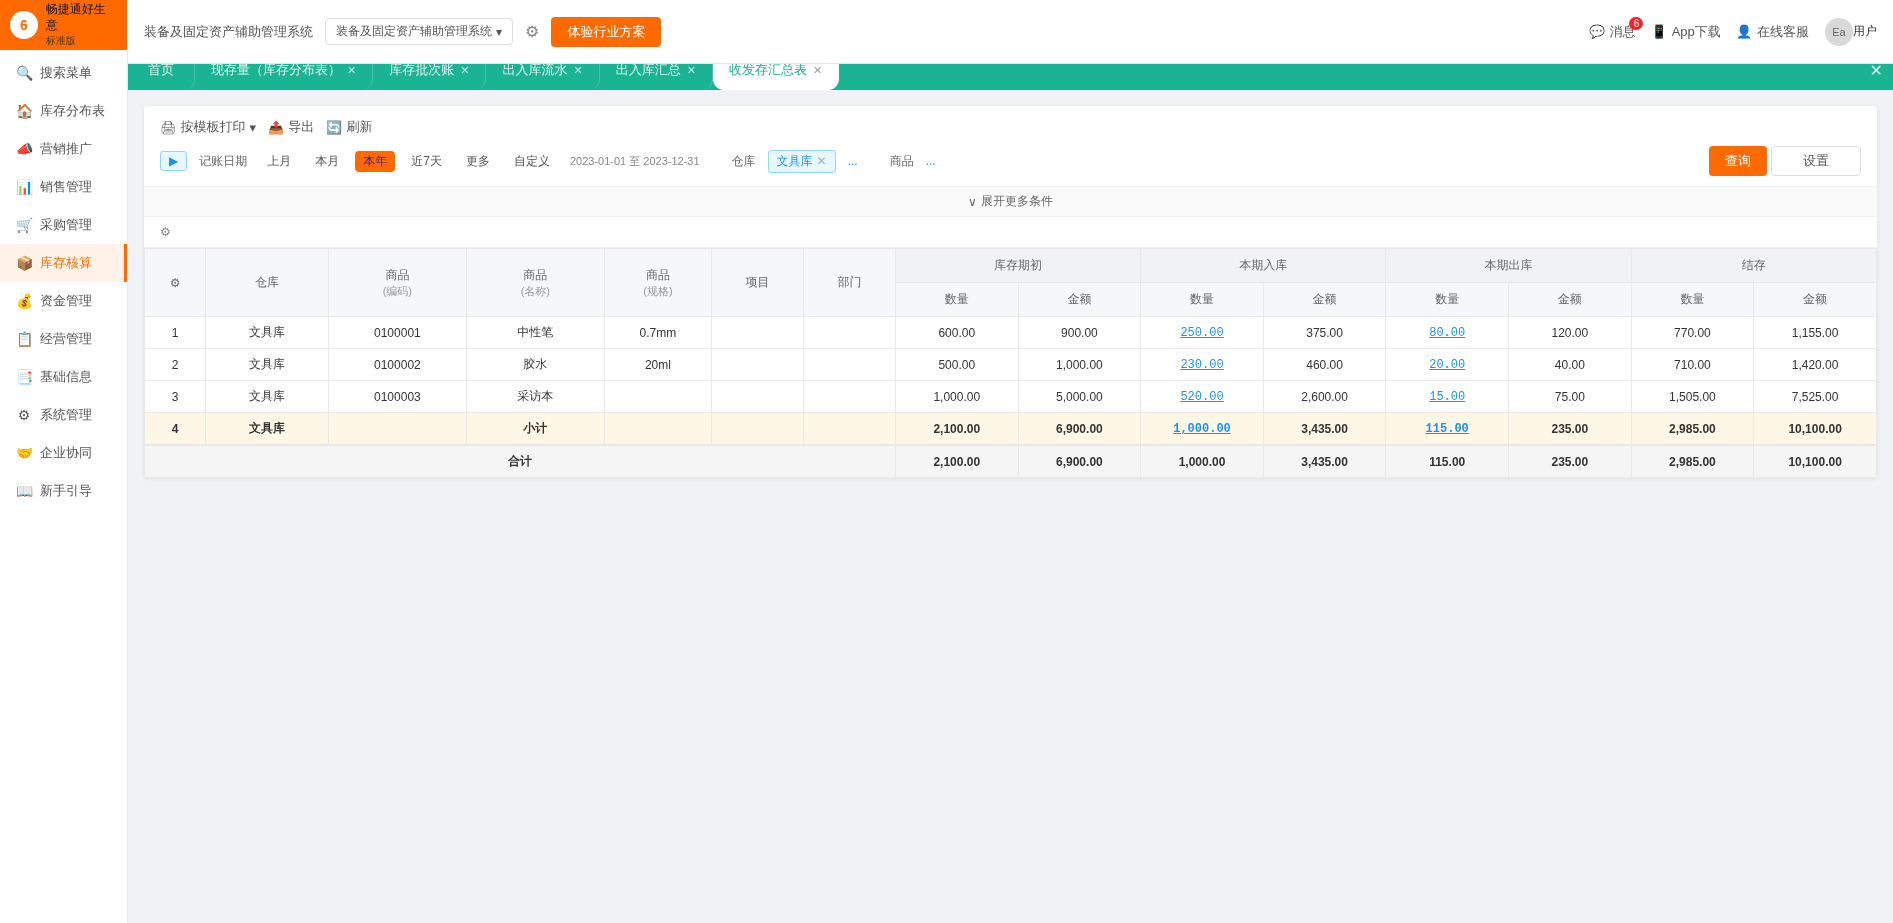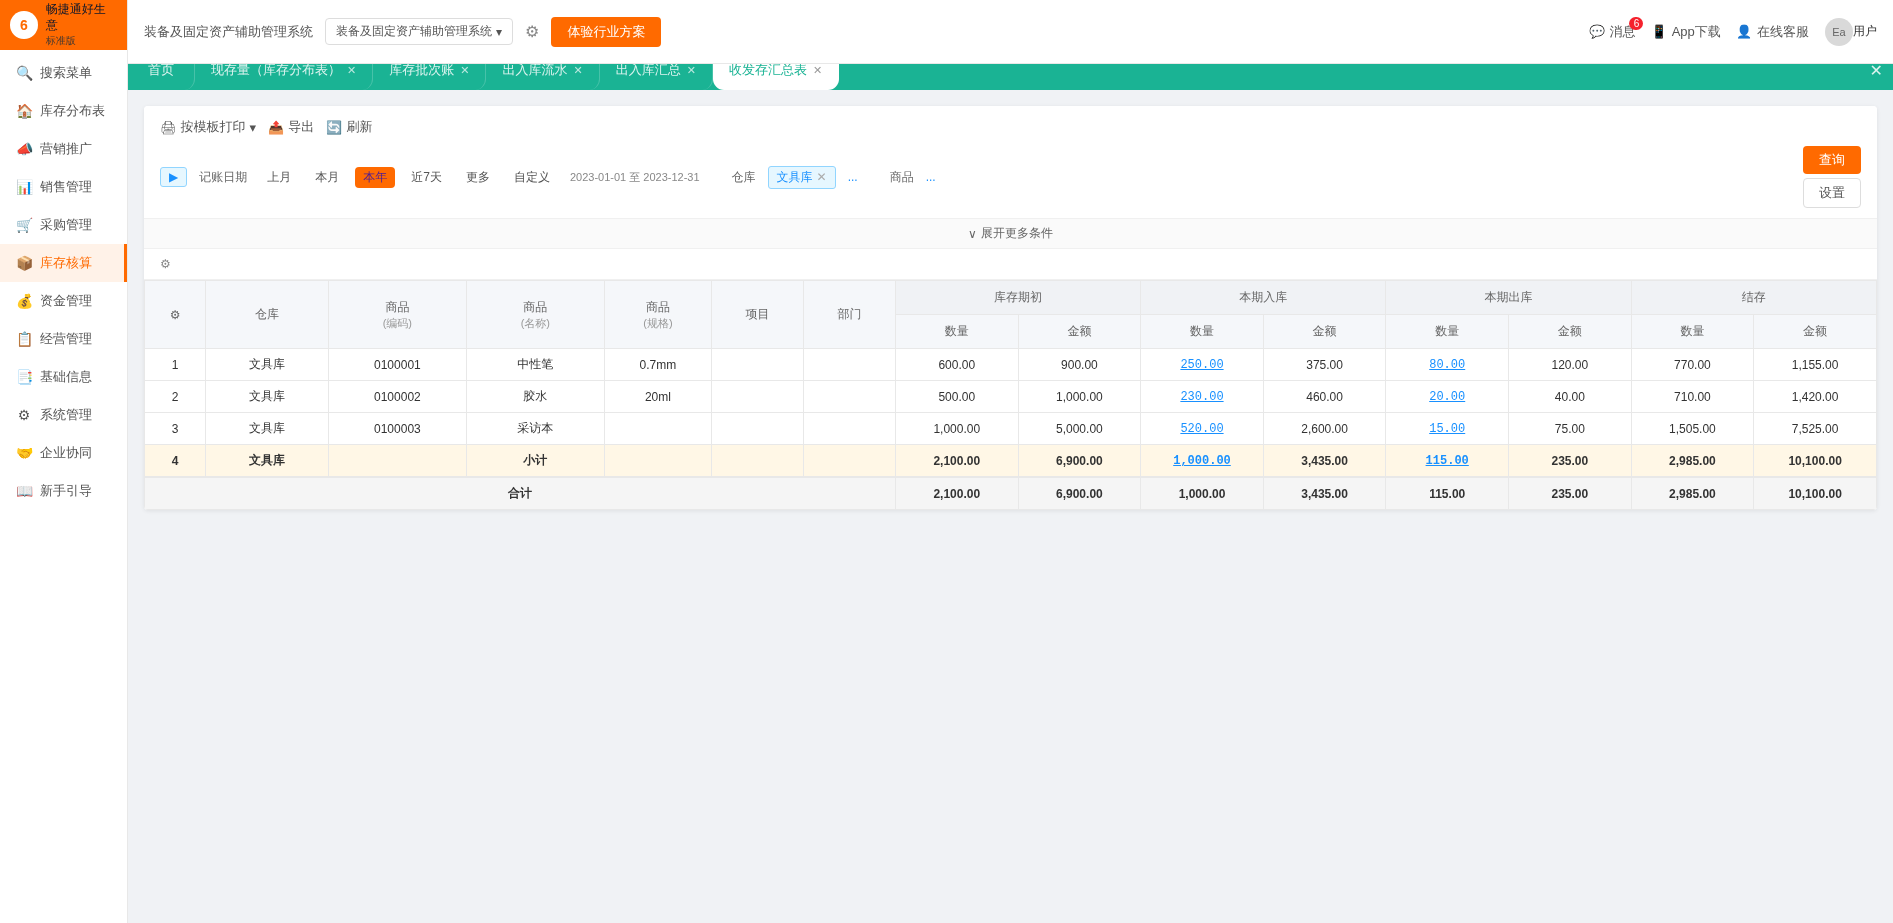--- a/index.html
+++ b/index.html
@@ -46,21 +46,21 @@
     .filter-toggle-btn { background: #e6f7ff; border: 1px solid #91d5ff; color: #1890ff; padding: 2px 8px; border-radius: 3px; cursor: pointer; font-size: 12px; display: flex; align-items: center; gap: 3px; }
     .filter-label { color: #666; font-size: 12px; }
     .filter-date-group { display: flex; align-items: center; gap: 8px; }
     .date-btn { padding: 2px 8px; border: none; background: none; cursor: pointer; color: #555; font-size: 12px; }
     .date-btn.active { background: #ff6a00; color: #4c1d95; border-radius: 4px; }
     .date-range { color: #888; font-size: 11px; }
     .warehouse-tag { display: flex; align-items: center; gap: 4px; background: #e6f7ff; border: 1px solid #91d5ff; color: #1890ff; padding: 2px 8px; border-radius: 3px; font-size: 12px; }
     .warehouse-tag-close { cursor: pointer; color: #aaa; font-size: 12px; }
     .filter-more { color: #1890ff; cursor: pointer; font-size: 12px; }
     .btn-query { background: #ff6a00; color: #fff; border: none; padding: 5px 16px; border-radius: 4px; cursor: pointer; font-size: 13px; }
-    .btn-settings { background: #fff; color: #555; border: 1px solid #ddd; padding: 5px 8px; border-radius: 4px; cursor: pointer; font-size: 13px; }
+    .btn-settings { background: #fff; color: #555; border: 1px solid #ddd; padding: 5px 31px; border-radius: 4px; cursor: pointer; font-size: 13px; }
 
     
     .expand-more { background: #fafafa; padding: 6px 16px; border-bottom: 1px solid #f0f0f0; text-align: center; }
     .expand-btn { color: #666; cursor: pointer; font-size: 12px; display: inline-flex; align-items: center; gap: 4px; }
 
     
     .table-toolbar { background: #fff; padding: 8px 16px; display: flex; align-items: center; justify-content: space-between; border-bottom: 1px solid #f0f0f0; }
     .toolbar-left { display: flex; align-items: center; gap: 8px; }
     .gear-icon { color: #888; cursor: pointer; }
 
@@ -255,21 +255,21 @@
         <span class="filter-label" style="margin-left:20px;">仓库</span>
         <div class="warehouse-tag">
           <span>文具库</span>
           <span class="warehouse-tag-close">✕</span>
         </div>
         <span class="filter-more">...</span>
 
         <span class="filter-label" style="margin-left:20px;">商品</span>
         <span class="filter-more">...</span>
 
-        <div style="margin-left:auto;display:flex;flex-direction:column;gap:4px;">
+        <div style="margin-left:auto;display:flex;flex-direction:row;gap:4px;">
           <button class="btn-query">查询</button>
           <button class="btn-settings">设置</button>
         </div>
       </div>
     </div>
 
     <div class="expand-more">
       <span class="expand-btn">
         <span>∨</span>
         <span>展开更多条件</span>

